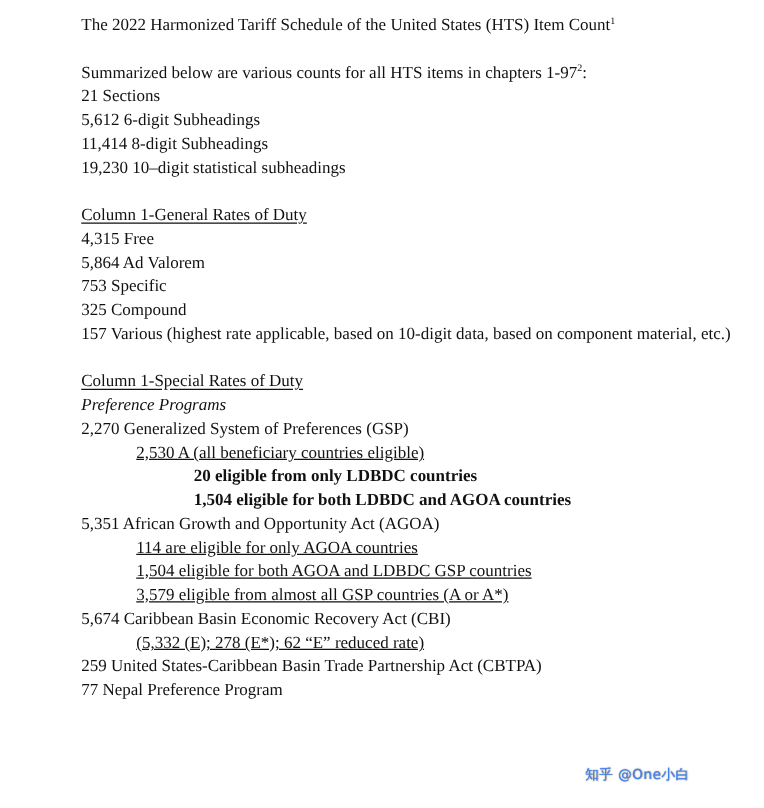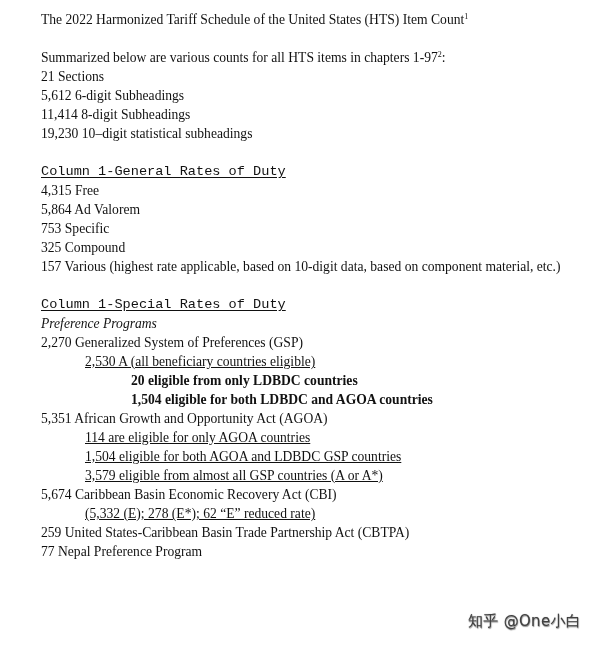--- a/index.html
+++ b/index.html
@@ -2,31 +2,31 @@
 <html><head>
 <meta charset="utf-8">
 <style>
   html, body { margin: 0; padding: 0; background: #ffffff; }
   body {
     width: 611px; height: 646px; overflow: hidden; position: relative;
     font-family: "Liberation Serif", "DejaVu Serif", serif;
     font-size: 13.6px; color: #111111;
   }
   .doc { position: absolute; left: 41px; top: 10px; width: 570px; }
-  .line { height: 19px; line-height: 19px; white-space: nowrap; }
+  .line { height: 19px; line-height: 19px; white-space: nowrap; margin-left: 24px; }
   .gap { height: 19px; }
   .i1 { padding-left: 44px; text-decoration: underline; }
   .i2 { padding-left: 90px; font-weight: bold; }
-  .u { text-decoration: underline; text-underline-offset: 2px; font-family: Liberation Mono, monospace; }
+  .u { text-decoration: underline; text-underline-offset: 2px; }
   .it { font-style: italic; }
   sup { font-size: 8px; line-height: 0; vertical-align: 5px; }
   .watermark {
     position: absolute; left: 468px; top: 612px;
-    font-family: "DejaVu Sans", sans-serif; font-size: 15px;
-    color: #404040; letter-spacing: 0.3px;
+    font-family: "DejaVu Sans", sans-serif; font-size: 11px;
+    color: #3b82f6; letter-spacing: 0.3px;
     text-shadow: 0 0 1px #9a9a9a, 0.5px 0.5px 1px #8a8a8a;
   }
 </style>
 </head>
 <body>
 
 <div class="doc">
   <div class="line"><span>The 2022 Harmonized Tariff Schedule of the United States (HTS) Item Count</span><sup>1</sup></div>
   <div class="gap"></div>
   <div class="line"><span>Summarized below are various counts for all HTS items in chapters 1-97</span><sup>2</sup><span>:</span></div>

